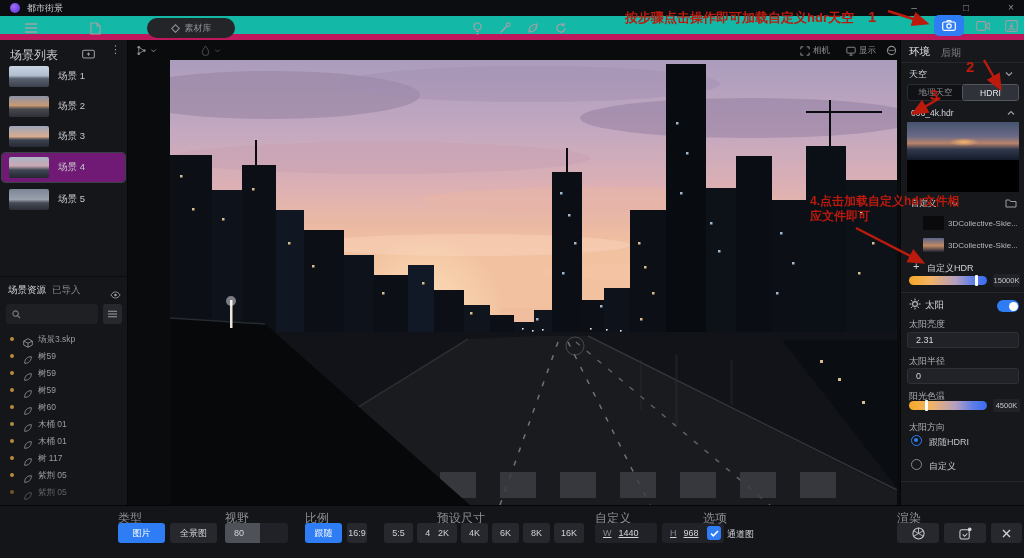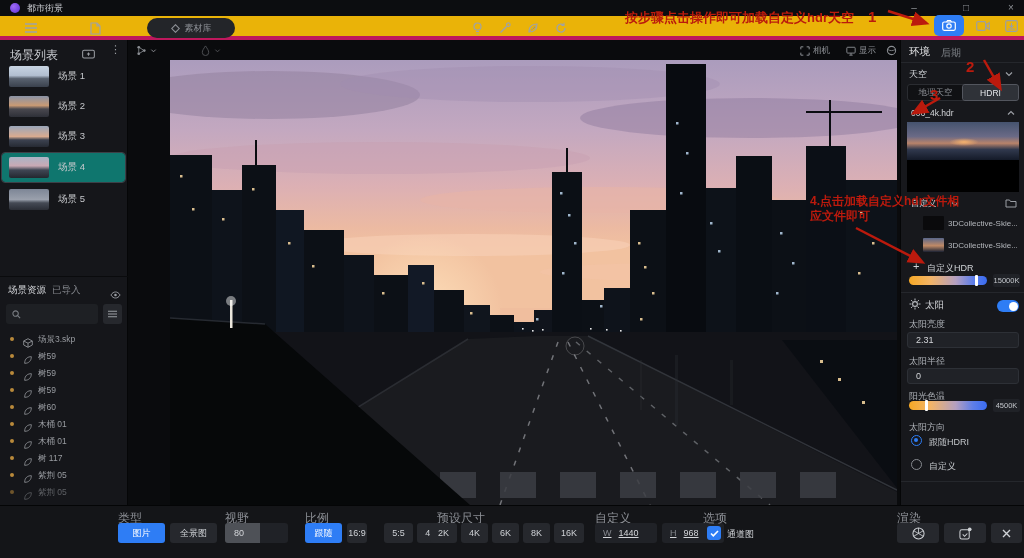--- a/index.html
+++ b/index.html
@@ -5,31 +5,31 @@
   * { margin:0; padding:0; box-sizing:border-box; }
   html,body { width:1024px; height:558px; }
   body { position:relative; background:#0d0e11; font-family:"Liberation Sans",sans-serif; color:#d6d8db; overflow:hidden; }
   .abs { position:absolute; }
 
   
   .titlebar { left:0; top:0; width:1024px; height:16px; background:#0c0d10; display:flex; align-items:center; }
   .logo { width:10px; height:10px; border-radius:50%; background:radial-gradient(circle at 35% 35%, #a06bf5, #5b2fd8); margin:0 7px 0 10px; }
   .apptitle { font-size:9px; color:#c9cbd0; }
   .winbtn { position:absolute; top:0; width:22px; height:15px; display:flex; align-items:center; justify-content:center; font-size:10px; color:#8d9095; }
-  .topbar { left:0; top:16px; width:1024px; height:24px; background:#eab308; border-bottom:4px solid #be185d; }
+  .topbar { left:0; top:16px; width:1024px; height:24px; background:#14b8a6; border-bottom:6px solid #be185d; }
   .tb-ic { position:absolute; top:3px; width:18px; height:18px; display:flex; align-items:center; justify-content:center; color:#9fa2a7; }
   .pill { position:absolute; left:147px; top:2px; width:88px; height:20px; background:#232529; border-radius:11px; display:flex; align-items:center; justify-content:center; gap:5px; color:#8e9197; font-size:9px; }
   .cam-btn { position:absolute; left:934px; top:-1px; width:30px; height:21px; background:#2e7df5; border-radius:5px; display:flex; align-items:center; justify-content:center; color:#fff; }
   .mode-btn { position:absolute; top:-1px; width:26px; height:21px; display:flex; align-items:center; justify-content:center; color:#9b9ea4; }
 
   
   .left-panel { left:0; top:40px; width:128px; height:465px; background:#15161a; border-right:1px solid #050607; }
   .lp-head { position:absolute; left:10px; top:7px; font-size:12px; color:#c9ccd1; }
   .scene-row { position:absolute; left:2px; width:123px; height:29px; border-radius:3px; }
-  .scene-row.sel { background:#0f766e; outline:1px solid #3c4047;text-decoration:underline; }
+  .scene-row.sel { background:#701a75; outline:1px solid #3c4047;text-decoration:underline; }
   .thumb { position:absolute; left:7px; top:4px; width:40px; height:21px; border-radius:2px; }
   .t1 { background:linear-gradient(180deg,#c8d4e2 0%,#b2bfd0 45%,#59626f 60%,#3a414d 100%); }
   .t2 { background:linear-gradient(180deg,#8a93a6 0%,#c99a74 45%,#49484f 62%,#2e3038 100%); }
   .t3 { background:linear-gradient(180deg,#9aa6ba 0%,#d9ab90 50%,#3c4250 66%,#262a33 100%); }
   .t4 { background:linear-gradient(180deg,#aab4c6 0%,#c9a9b4 42%,#3f4654 62%,#23272f 100%); }
   .t5 { background:linear-gradient(180deg,#7d8696 0%,#9aa0ac 50%,#454a55 66%,#2b2e36 100%); }
   .scene-label { position:absolute; left:56px; top:8px; font-size:9.5px; color:#c6c8cc; }
   .res-head { position:absolute; top:244px; left:8px; font-size:9.5px; }
   .search { position:absolute; left:6px; top:264px; width:92px; height:20px; background:#1e2024; border-radius:3px; display:flex; align-items:center; padding-left:6px; color:#797d83; }
   .filterbtn { position:absolute; left:103px; top:264px; width:19px; height:20px; background:#26282d; border-radius:3px; display:flex; align-items:center; justify-content:center; color:#9b9ea4; }

